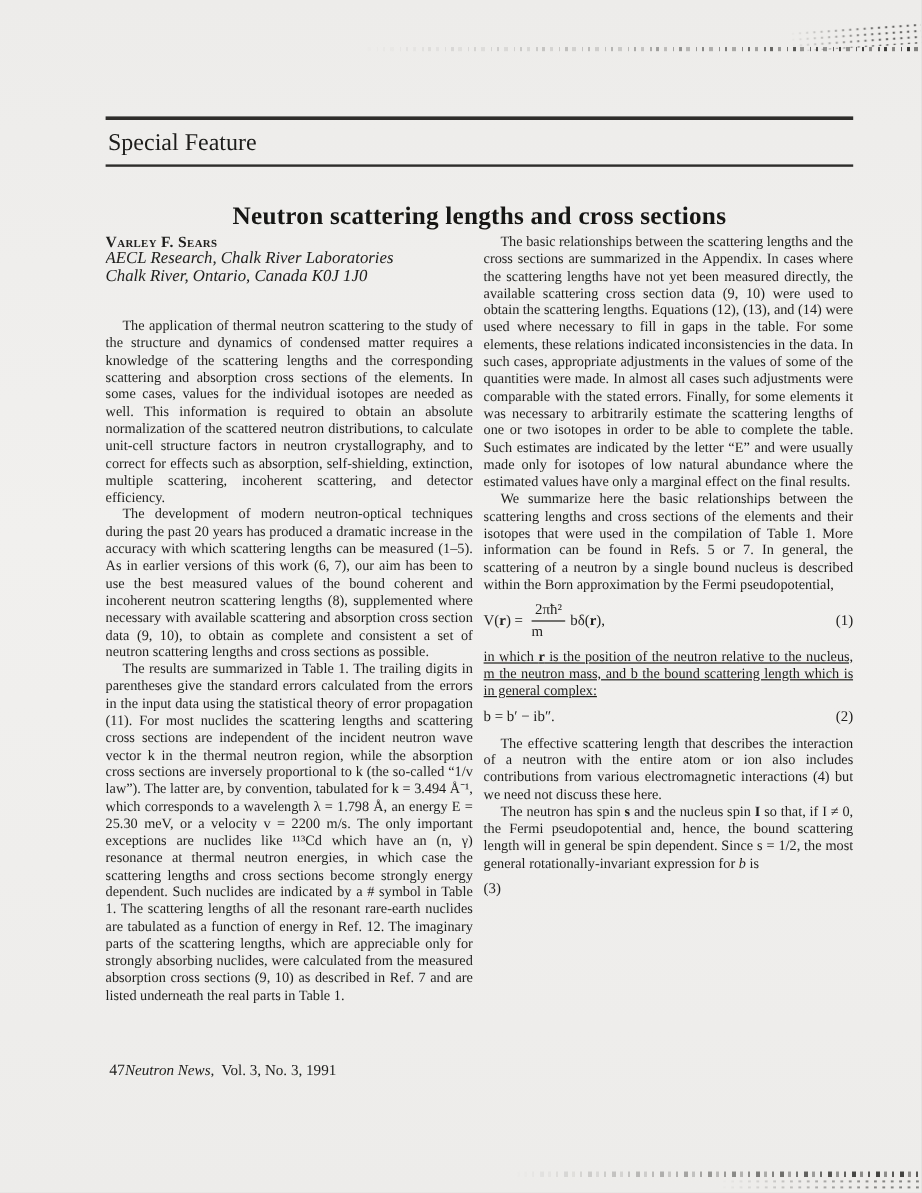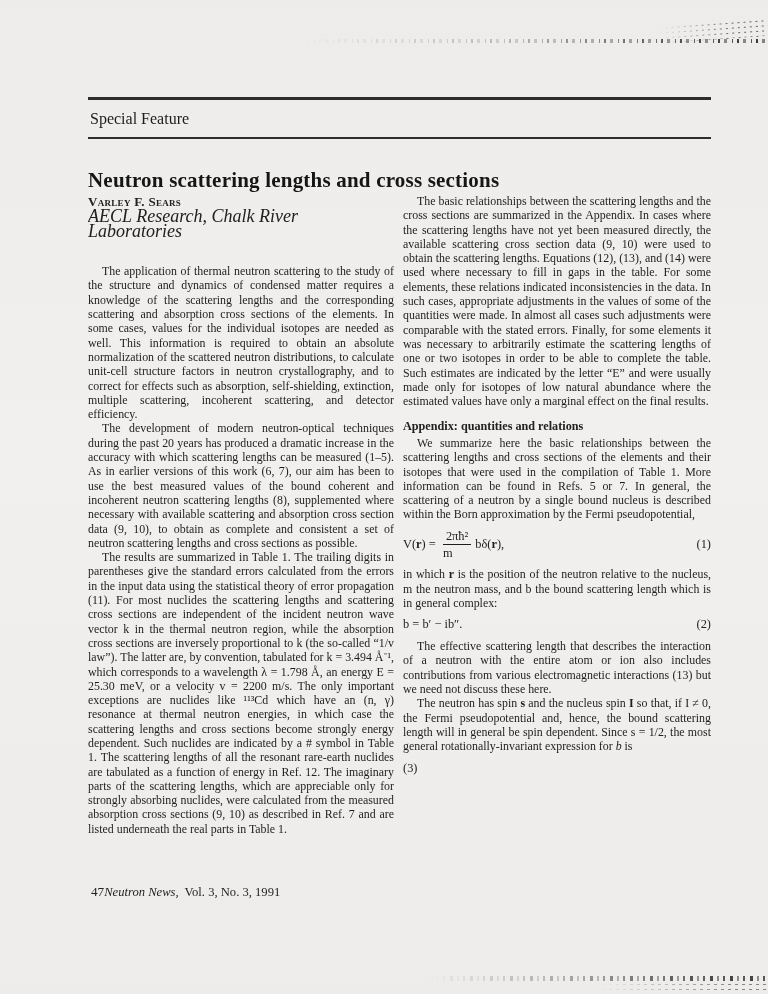--- a/index.html
+++ b/index.html
@@ -14,45 +14,45 @@
     width:768px; height:994px;
     background:linear-gradient(180deg,#edecea 0%,#f1f0ee 45%,#edecea 100%);
     overflow:hidden;
   }
   .content { margin-left:88px; width:623px; }
 
   
   .page-header { padding-top:97px; }
   .rule { height:2.5px; background:#2e2d2b; width:100%; }
   .section-label {
-    font-size:16px; line-height:24px;
+    font-size:20px; line-height:24px;
     padding:7px 0 6px 2px; color:#1d1d1b;
   }
   .article-title {
     font-size:21px; font-weight:bold; letter-spacing:.2px;
-    margin-top:28px; line-height:27px; color:#161614;
+    margin-top:28px; line-height:27px; color:#161614;text-align:center;
   }
 
   
   .columns { display:flex; gap:9px; height:690px; overflow:hidden; }
   .col-left  { width:306px; }
   .col-right { width:308px; }
 
   .author-block { margin-bottom:26px; }
   .author-name {
     font-variant:small-caps; font-weight:bold; font-size:13px;
     line-height:15px; letter-spacing:.3px;
   }
-  .author-affil { font-style:italic; font-size:18px; line-height:14.6px; }
+  .author-affil { font-style:italic; font-size:14px; line-height:14.6px; }
 
   p.body-par {
     font-size:11.9px; line-height:14.3px;
     text-align:justify; text-indent:14px; color:#1e1e1c;
   }
-  p.cont { text-indent:0; }
+  p.cont { text-indent:0;text-decoration:underline; }
 
   .appendix-heading { font-size:12.2px; font-weight:bold; margin:11px 0 2px; line-height:14.5px; }
 
   
   .equation {
     display:flex; justify-content:space-between; align-items:center;
     font-size:12.4px; margin:7px 0; color:#1e1e1c;
   }
   .eq-body { display:inline-flex; align-items:center; white-space:nowrap; }
   .eq-number { font-size:12.4px; }
@@ -124,30 +124,30 @@
       <div class="rule"></div>
       <h1 class="article-title">Neutron scattering lengths and cross sections</h1>
     </div>
 
     <div class="columns">
 
       <div class="col-left">
         <div class="author-block">
           <div class="author-name">Varley F. Sears</div>
           <div class="author-affil">AECL Research, Chalk River Laboratories</div>
+          <div class="author-affil">Chalk River, Ontario, Canada K0J 1J0</div>
         </div>
         <p class="body-par">The application of thermal neutron scattering to the study of the structure and dynamics of condensed matter requires a knowledge of the scattering lengths and the corresponding scattering and absorption cross sections of the elements. In some cases, values for the individual isotopes are needed as well. This information is required to obtain an absolute normalization of the scattered neutron distributions, to calculate unit-cell structure factors in neutron crystallography, and to correct for effects such as absorption, self-shielding, extinction, multiple scattering, incoherent scattering, and detector efficiency.</p>
         <p class="body-par">The development of modern neutron-optical techniques during the past 20 years has produced a dramatic increase in the accuracy with which scattering lengths can be measured (1–5). As in earlier versions of this work (6, 7), our aim has been to use the best measured values of the bound coherent and incoherent neutron scattering lengths (8), supplemented where necessary with available scattering and absorption cross section data (9, 10), to obtain as complete and consistent a set of neutron scattering lengths and cross sections as possible.</p>
         <p class="body-par">The results are summarized in Table 1. The trailing digits in parentheses give the standard errors calculated from the errors in the input data using the statistical theory of error propagation (11). For most nuclides the scattering lengths and scattering cross sections are independent of the incident neutron wave vector k in the thermal neutron region, while the absorption cross sections are inversely proportional to k (the so-called “1/v law”). The latter are, by convention, tabulated for k = 3.494 Å⁻¹, which corresponds to a wavelength λ = 1.798 Å, an energy E = 25.30 meV, or a velocity v = 2200 m/s. The only important exceptions are nuclides like ¹¹³Cd which have an (n, γ) resonance at thermal neutron energies, in which case the scattering lengths and cross sections become strongly energy dependent. Such nuclides are indicated by a # symbol in Table 1. The scattering lengths of all the resonant rare-earth nuclides are tabulated as a function of energy in Ref. 12. The imaginary parts of the scattering lengths, which are appreciable only for strongly absorbing nuclides, were calculated from the measured absorption cross sections (9, 10) as described in Ref. 7 and are listed underneath the real parts in Table 1.</p>
       </div>
 
       <div class="col-right">
         <p class="body-par">The basic relationships between the scattering lengths and the cross sections are summarized in the Appendix. In cases where the scattering lengths have not yet been measured directly, the available scattering cross section data (9, 10) were used to obtain the scattering lengths. Equations (12), (13), and (14) were used where necessary to fill in gaps in the table. For some elements, these relations indicated inconsistencies in the data. In such cases, appropriate adjustments in the values of some of the quantities were made. In almost all cases such adjustments were comparable with the stated errors. Finally, for some elements it was necessary to arbitrarily estimate the scattering lengths of one or two isotopes in order to be able to complete the table. Such estimates are indicated by the letter “E” and were usually made only for isotopes of low natural abundance where the estimated values have only a marginal effect on the final results.</p>
 
-        <h2 class="appendix-heading">Appendix: quantities and relations</h2>
 
         <p class="body-par">We summarize here the basic relationships between the scattering lengths and cross sections of the elements and their isotopes that were used in the compilation of Table 1. More information can be found in Refs. 5 or 7. In general, the scattering of a neutron by a single bound nucleus is described within the Born approximation by the Fermi pseudopotential,</p>
 
         <div class="equation">
           <span class="eq-body">
             <span>V(<b>r</b>) =&nbsp;</span>
             <span class="frac">
               <span class="num">2πħ²</span>
               <span class="den">m</span>
             </span>
@@ -156,21 +156,21 @@
           <span class="eq-number">(1)</span>
         </div>
 
         <p class="body-par cont">in which <b>r</b> is the position of the neutron relative to the nucleus, m the neutron mass, and b the bound scattering length which is in general complex:</p>
 
         <div class="equation">
           <span class="eq-body">b = b′ − ib″.</span>
           <span class="eq-number">(2)</span>
         </div>
 
-        <p class="body-par">The effective scattering length that describes the interaction of a neutron with the entire atom or ion also includes contributions from various electromagnetic interactions (13) but we need not discuss these here.</p>
+        <p class="body-par">The effective scattering length that describes the interaction of a neutron with the entire atom or ion also includes contributions from various electromagnetic interactions (4) but we need not discuss these here.</p>
 
         <p class="body-par">The neutron has spin <b>s</b> and the nucleus spin <b>I</b> so that, if I ≠ 0, the Fermi pseudopotential and, hence, the bound scattering length will in general be spin dependent. Since s = 1/2, the most general rotationally-invariant expression for <i>b</i> is</p>
 
         <div class="equation">
           <span class="eq-number">(3)</span>
         </div>
 
       </div>
 
     </div>

